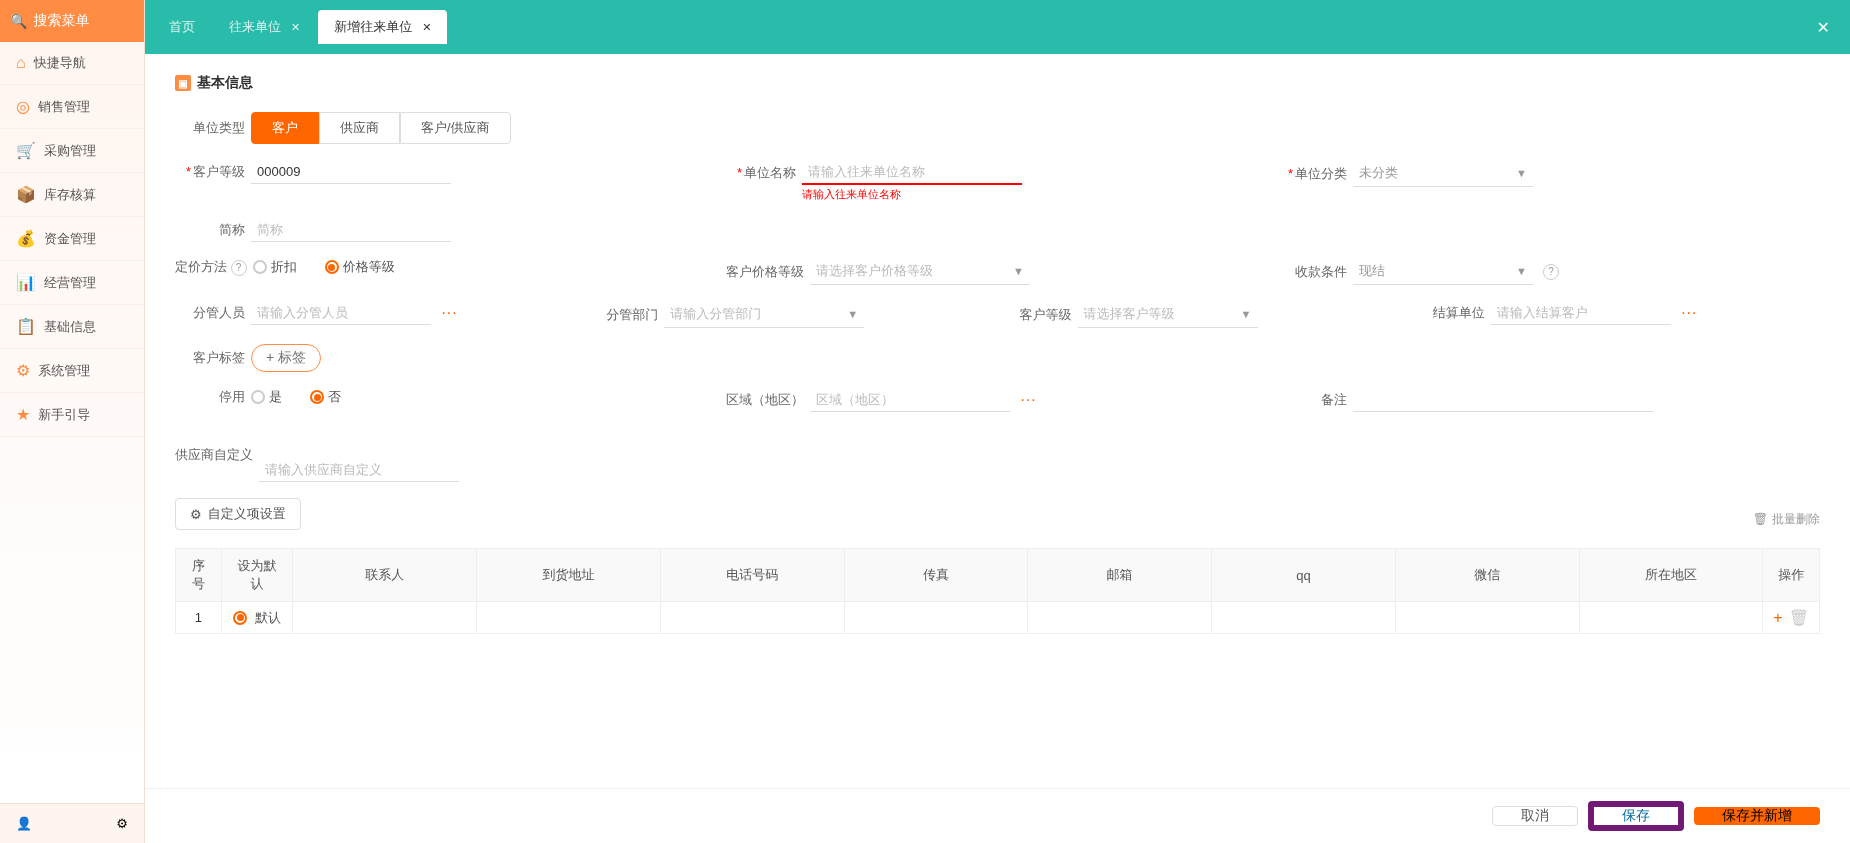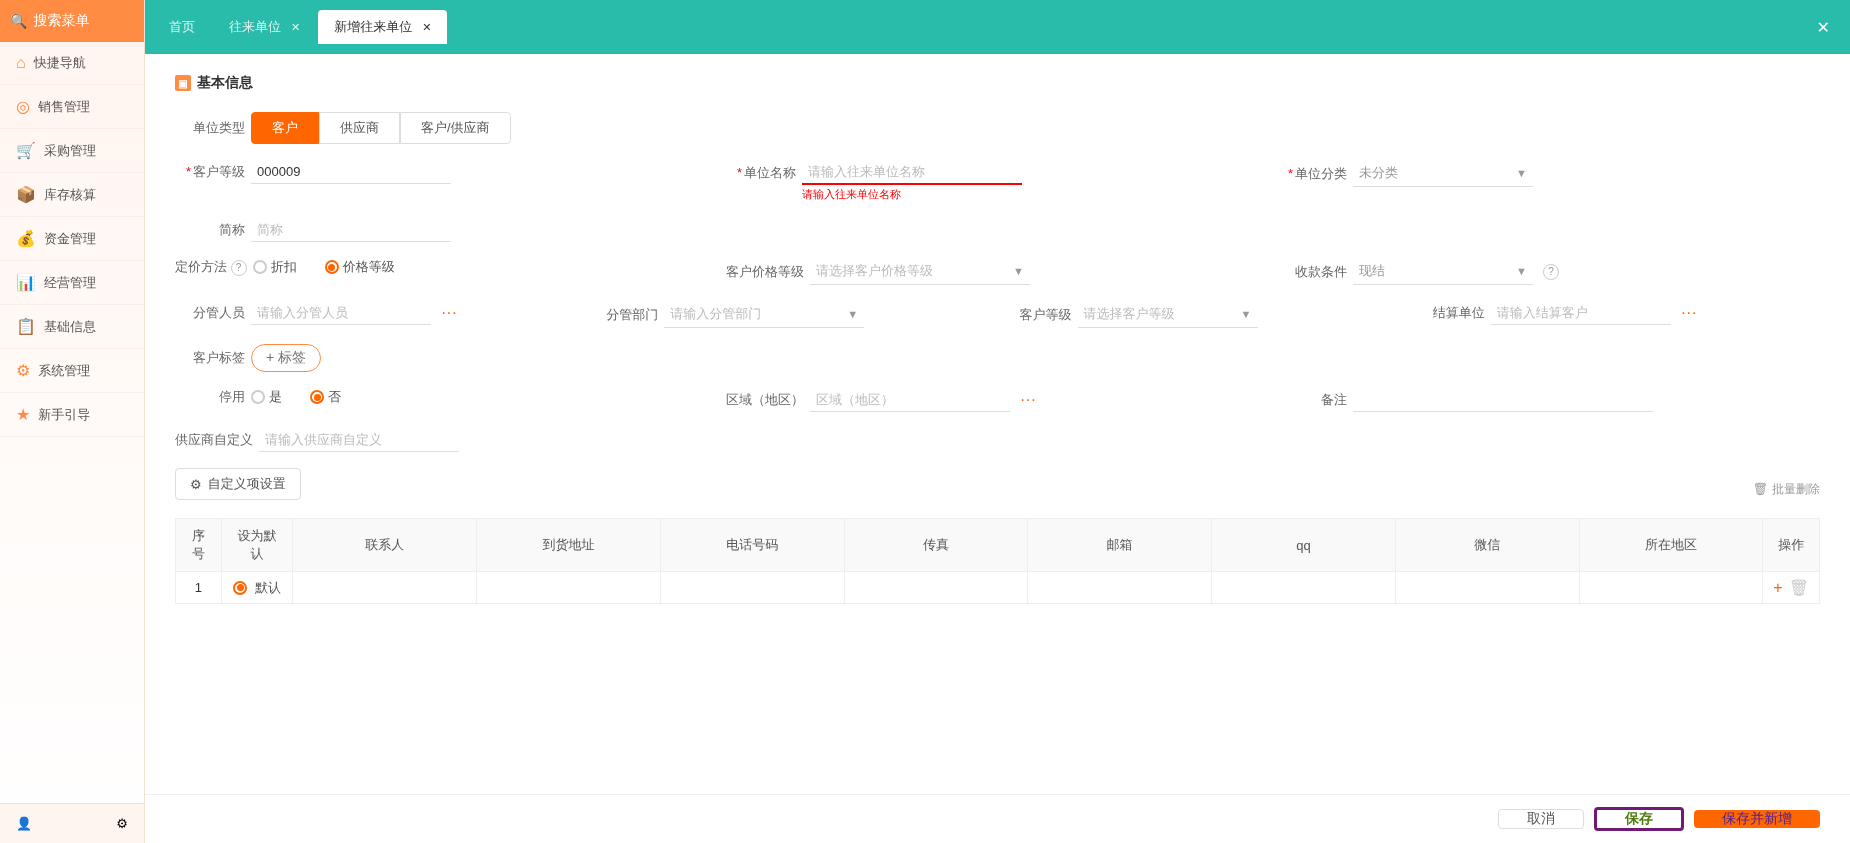--- a/index.html
+++ b/index.html
@@ -334,27 +334,26 @@
       cursor: pointer;
       font-size: 14px;
     }
     .btn-cancel {
       background: white;
       border: 1px solid #ddd;
       color: #555;
     }
     .btn-save {
       background: white;
-      border: 3px solid #701a75;
-      color: #4d7c0f;
-      font-weight: bold;
+      border: 6px solid #701a75;
+      color: #0369a1;
     }
     .btn-save-new {
       background: #ff6600;
-      color: #4c1d95;
+      color: #000000;
     }
 
     
     .form-area::-webkit-scrollbar { width: 6px; }
     .form-area::-webkit-scrollbar-track { background: #f1f1f1; }
     .form-area::-webkit-scrollbar-thumb { background: #ccc; border-radius: 3px; }
 
     .help-icon {
       display: inline-flex;
       align-items: center;
@@ -593,21 +592,21 @@
 
       <div class="form-field">
         <span class="form-label">备注</span>
         <input type="text" class="form-input" placeholder="" style="max-width: 300px;">
       </div>
     </div>
 
     <div class="form-row">
       <div class="form-field">
         <span class="form-label">供应商自定义</span>
-        <input type="text" class="form-input" style="max-width: 200px;" placeholder="请输入供应商自定义">
+        <input type="text" class="form-input" style="max-width: 200px; margin-top: 30px;" placeholder="请输入供应商自定义">
       </div>
     </div>
 
     <div class="table-section">
 
       <div style="display:flex; justify-content:space-between; align-items:center; margin-bottom:8px;">
         <button class="custom-settings-btn">
           <span>⚙</span>
           <span>自定义项设置</span>
         </button>

